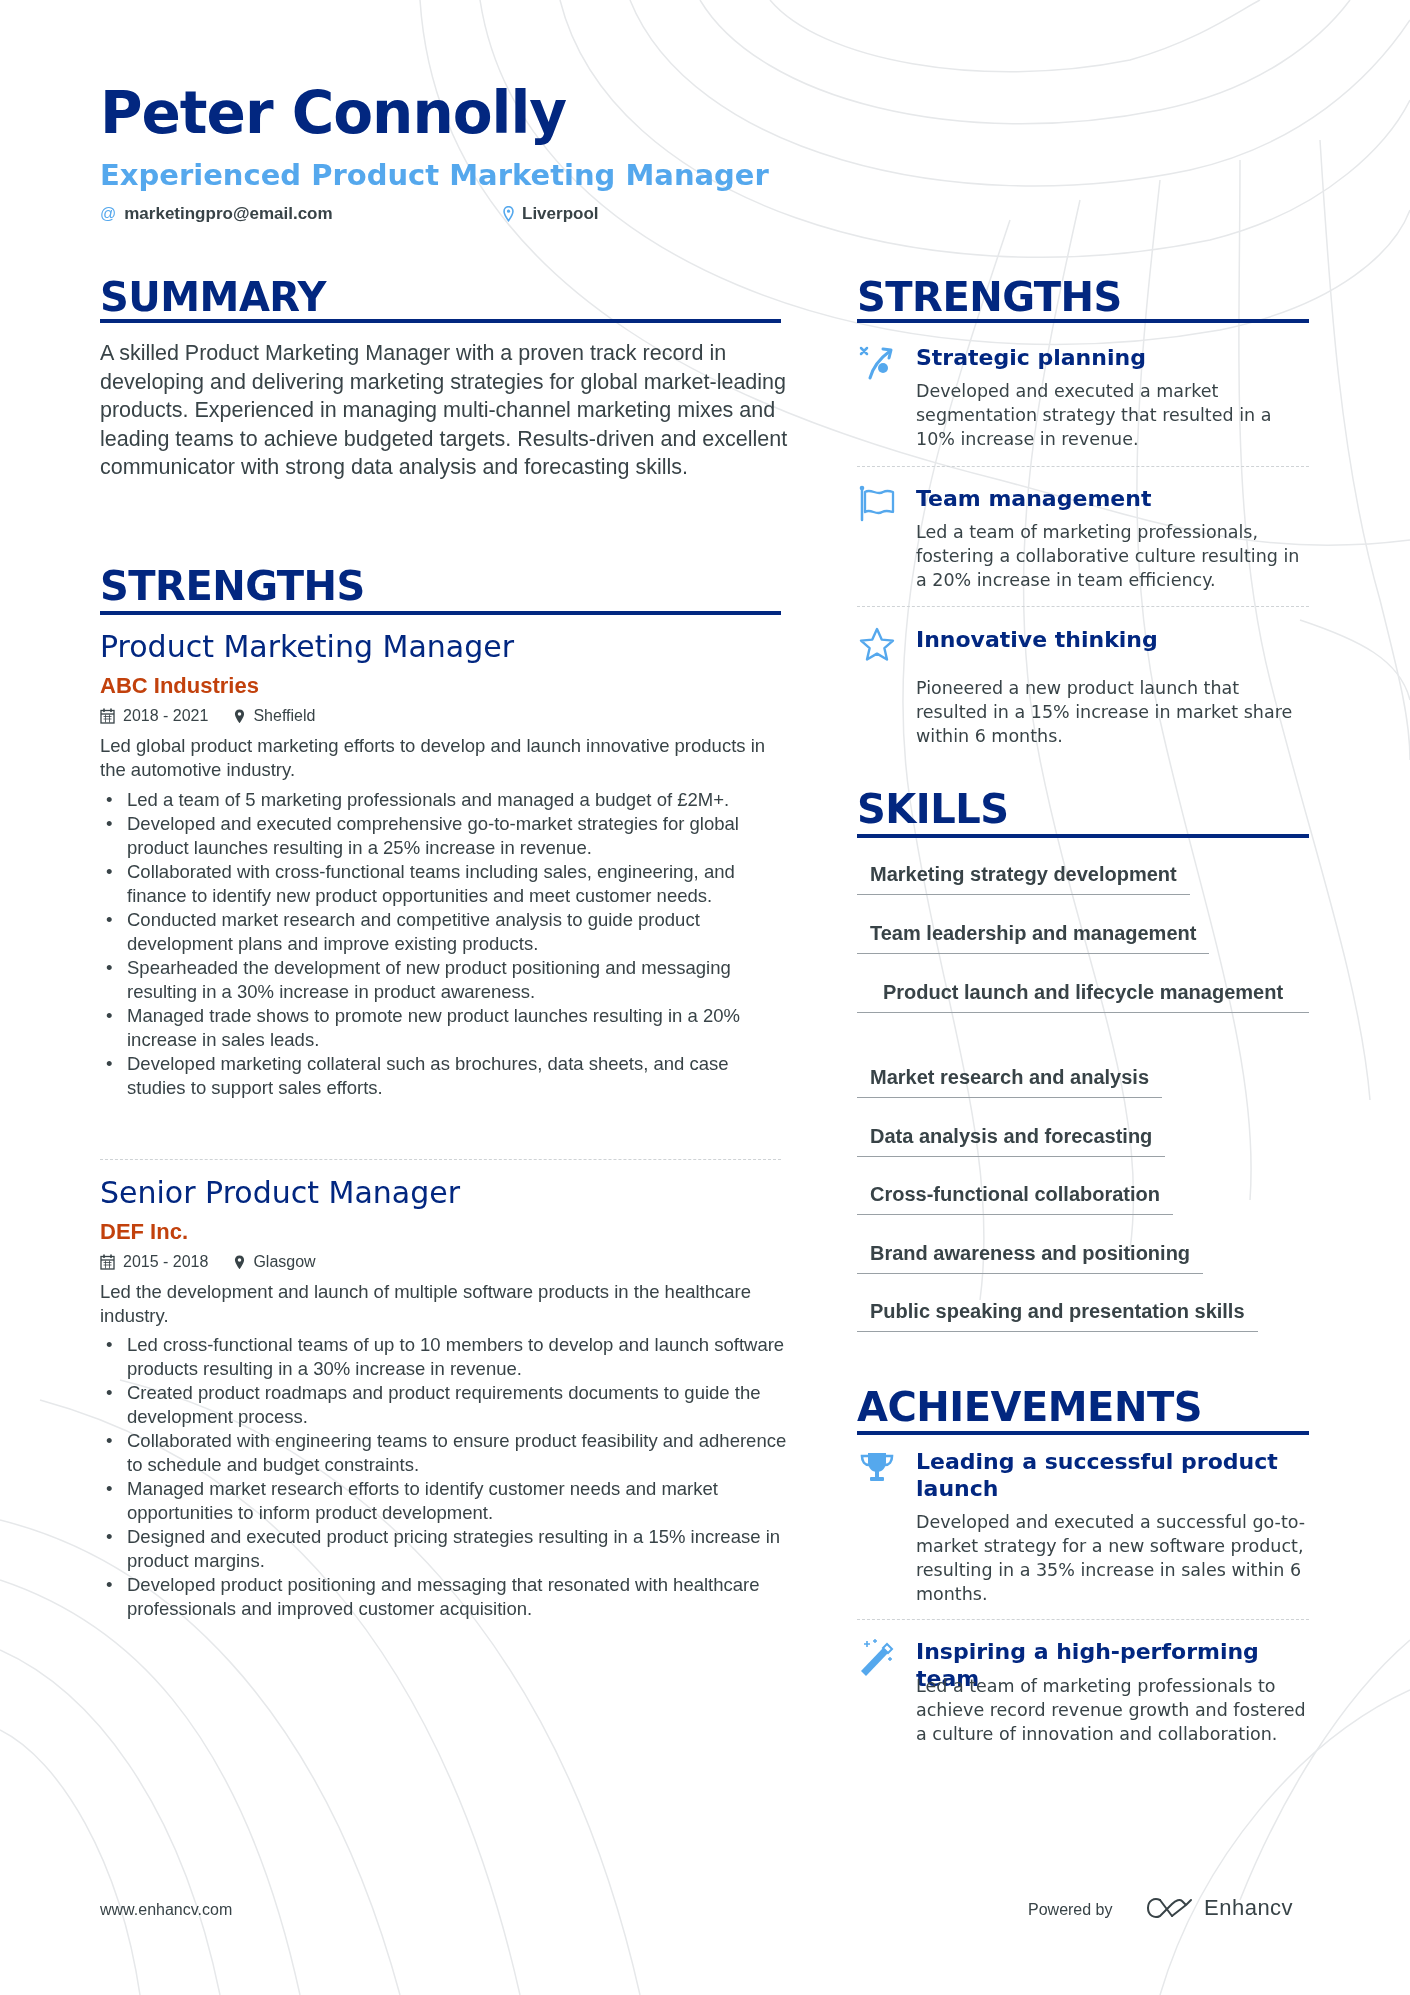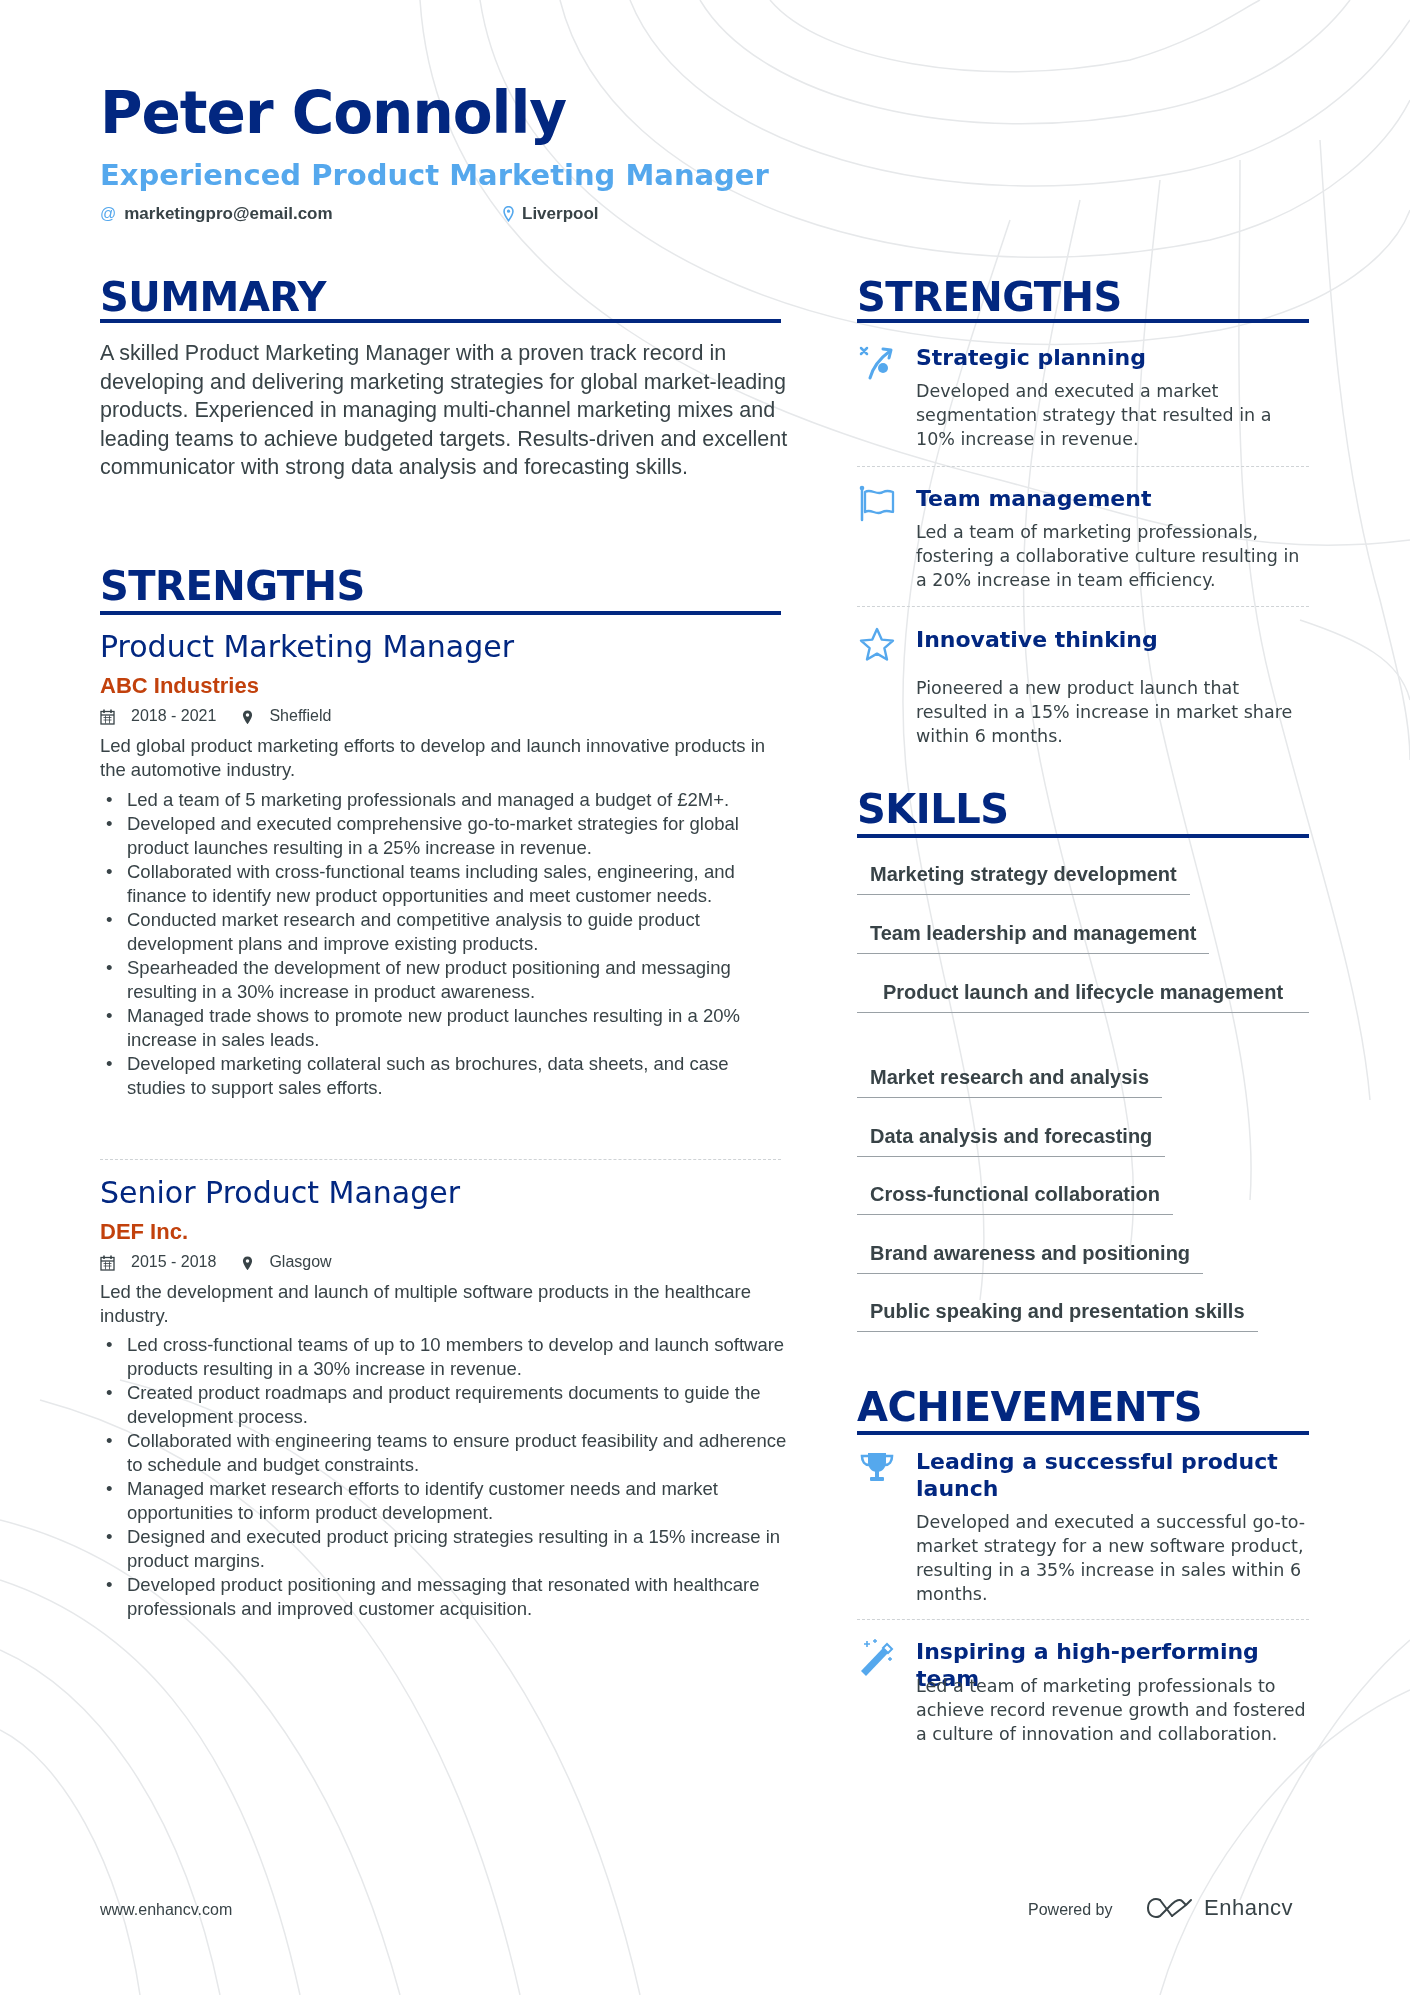--- a/index.html
+++ b/index.html
@@ -21,21 +21,21 @@
   
   .sec-h { position: absolute; font-family: "DejaVu Sans", sans-serif; font-weight: bold; font-size: 40px; color: #022780; line-height: 1; letter-spacing: -0.5px; text-align: right; }
   .sec-rule { position: absolute; height: 4px; background: #022780; }
 
   .summary { position: absolute; left: 100px; top: 339px; width: 690px; font-size: 21.5px; line-height: 28.5px; color: #384347; }
 
   
   .job-title { position: absolute; left: 100px; font-family: "DejaVu Sans", sans-serif; font-size: 30px; color: #022780; line-height: 1; }
   .company { position: absolute; left: 100px; font-weight: bold; font-size: 22px; color: #c2410c; }
   .meta { position: absolute; left: 100px; font-size: 16px; color: #384347; display: flex; align-items: center; }
-  .meta .mi { display: inline-flex; align-items: flex-end; gap: 16px; margin-right: 26px; }
+  .meta .mi { display: inline-flex; align-items: center; gap: 8px; margin-right: 26px; }
   .meta svg { display: block; }
   .job-desc { position: absolute; left: 100px; width: 690px; font-size: 18.5px; line-height: 24px; }
   .bullets { position: absolute; left: 100px; width: 690px; margin: 0; padding: 0; list-style: none; font-size: 18.5px; line-height: 24px; }
   .bullets li { position: relative; padding-left: 27px; }
   .bullets li::before { content: "•"; position: absolute; left: 6px; top: 0; }
   .dash-div { position: absolute; border-top: 1.5px dashed #cfd3d6; height: 0; }
 
   
   .item { position: absolute; left: 857px; width: 452px; }
   .item .icon { position: absolute; left: 0; top: 0; width: 40px; height: 40px; }

